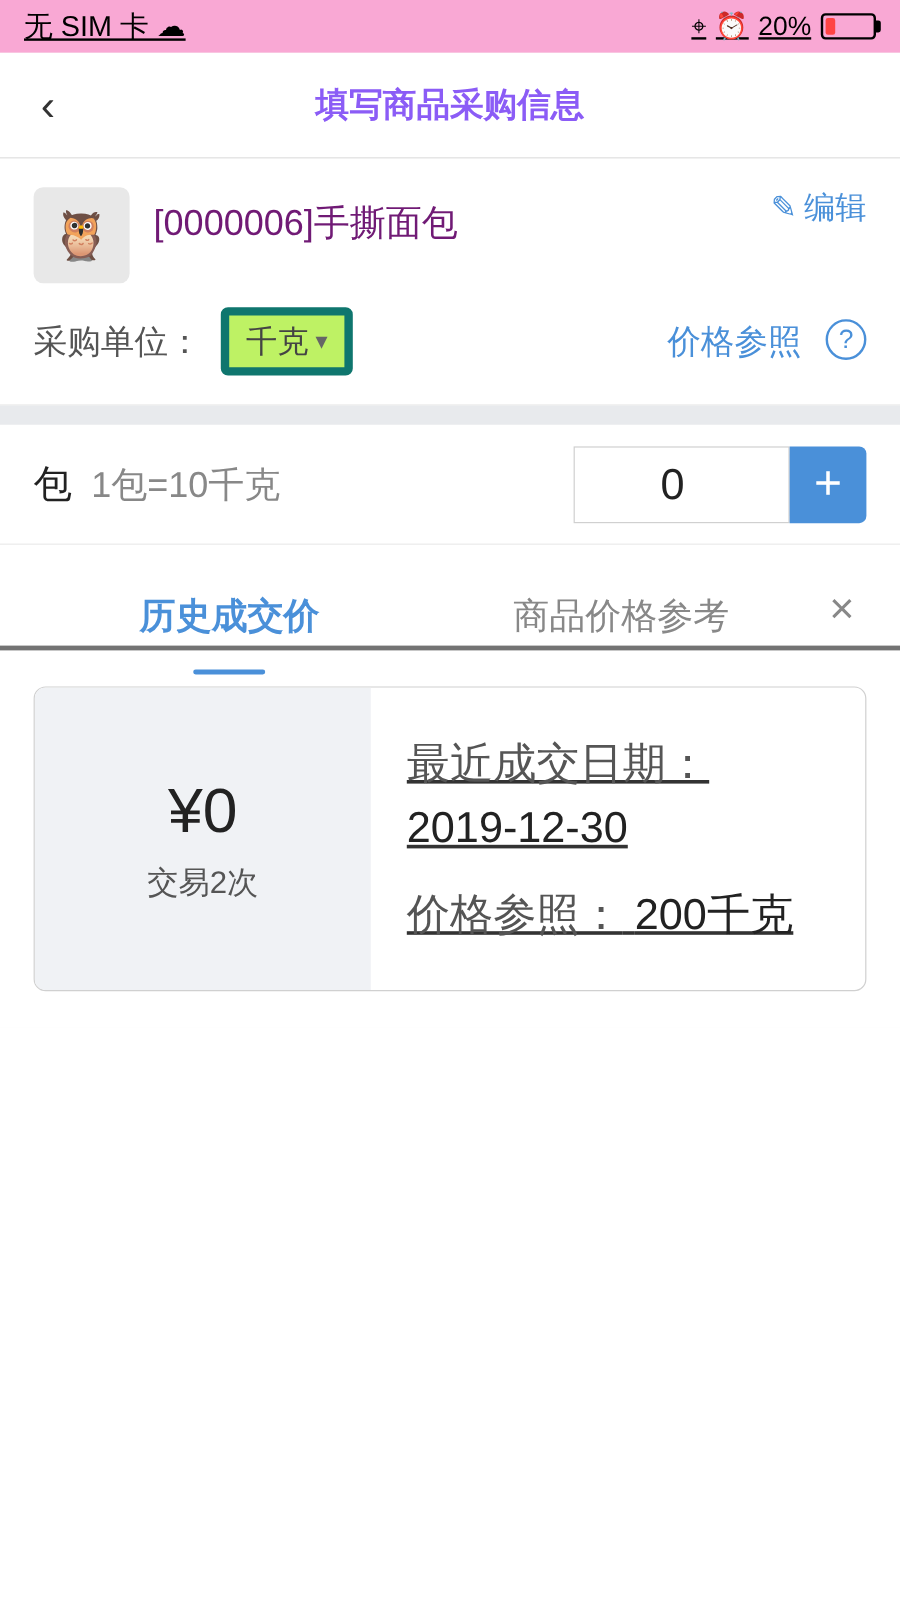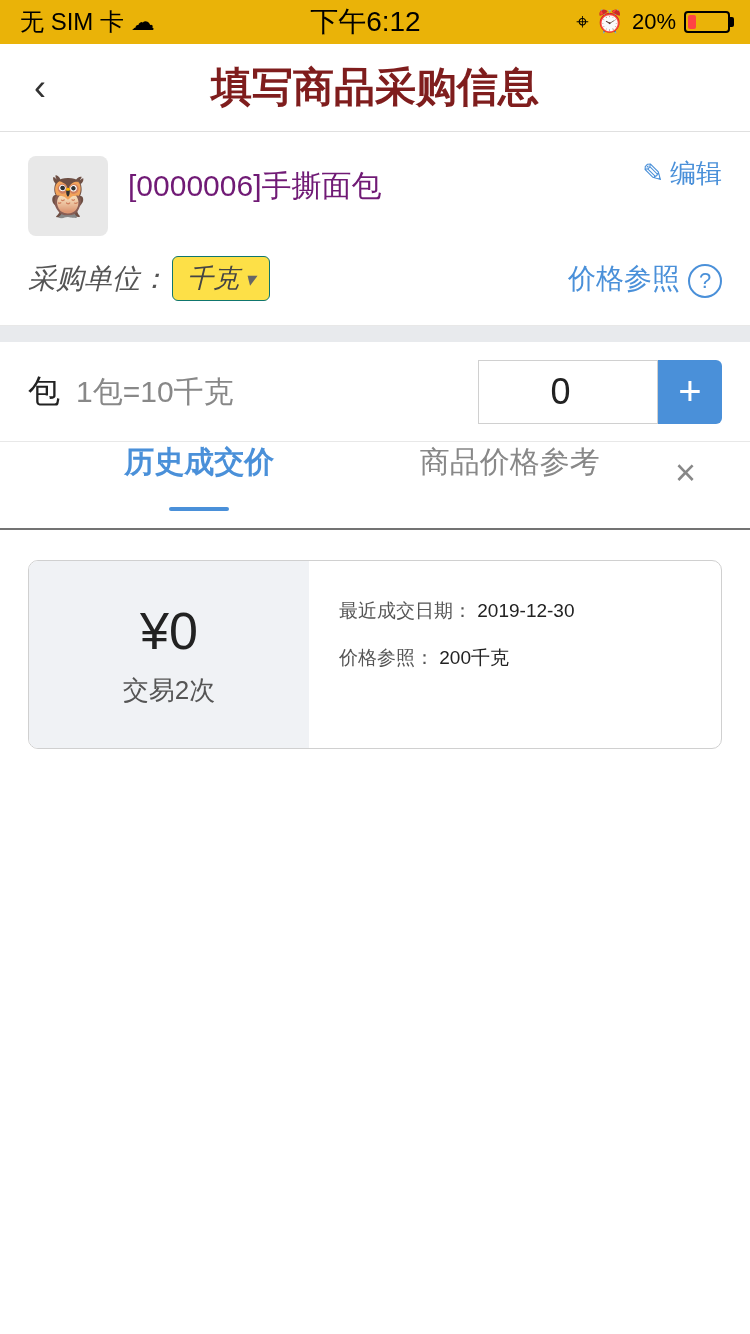--- a/index.html
+++ b/index.html
@@ -9,26 +9,27 @@
       min-height: 1334px;
       font-family: -apple-system, "PingFang SC", "Helvetica Neue", sans-serif;
       background: #f5f5f5;
       overflow-x: hidden;
     }
 
     
     .status-bar {
       width: 750px;
       height: 44px;
-      background: #eab308;
+      background: #f9a8d4;
       display: flex;
       align-items: center;
       justify-content: space-between;
       padding: 0 20px;
       font-size: 26px;
+      text-decoration: underline;
     }
     .status-left {
       display: flex;
       align-items: center;
       gap: 8px;
       font-size: 24px;
       color: #000;
     }
     .status-center {
       font-size: 28px;
@@ -82,23 +83,23 @@
     .nav-back {
       font-size: 36px;
       color: #333;
       cursor: pointer;
       padding: 10px;
     }
     .nav-title {
       position: absolute;
       left: 50%;
       transform: translateX(-50%);
-      font-size: 41px;
+      font-size: 28px;
       font-weight: 600;
-      color: #7f1d1d;
+      color: #8b5cf6;
     }
 
     
     .product-card {
       background: #fff;
       margin: 0;
       padding: 24px 28px;
       border-bottom: 1px solid #e8e8e8;
     }
     .product-header {
@@ -142,46 +143,45 @@
       cursor: pointer;
     }
     .product-footer {
       display: flex;
       align-items: center;
       justify-content: space-between;
     }
     .unit-section {
       display: flex;
       align-items: center;
-      gap: 4px;
+      gap: 16px;
       font-size: 28px;
       color: #555;
-      font-style: italic;
     }
     .unit-badge {
-      border: 1px solid #0f766e;
+      border: 7px solid #0f766e;
       border-radius: 6px;
       padding: 4px 14px;
       font-size: 26px;
       color: #444;
       display: flex;
       align-items: center;
       gap: 6px;
-      background: #fde047;
+      background: #bef264;
     }
     .dropdown-arrow {
       font-size: 20px;
       color: #666;
     }
     .price-ref {
       font-size: 28px;
       color: #4a90d9;
       display: flex;
-      align-items: flex-end;
-      gap: 8px;
+      align-items: flex-start;
+      gap: 20px;
       cursor: pointer;
     }
     .help-circle {
       width: 34px;
       height: 34px;
       border: 2px solid #4a90d9;
       border-radius: 50%;
       display: flex;
       align-items: center;
       justify-content: center;
@@ -248,23 +248,23 @@
       border-radius: 0 6px 6px 0;
     }
 
     
     .tab-section {
       background: #fff;
       margin-top: 0;
     }
     .tab-header {
       display: flex;
-      align-items: flex-start;
-      border-bottom: 2px solid #737373;
-      padding: 0 44px;
+      align-items: flex-end;
+      border-bottom: 4px solid #737373;
+      padding: 0 28px;
       height: 88px;
       position: relative;
     }
     .tab-item {
       flex: 1;
       text-align: center;
       font-size: 30px;
       color: #888;
       cursor: pointer;
       padding-bottom: 4px;
@@ -322,23 +322,24 @@
       color: #555;
     }
     .price-right-panel {
       flex: 1;
       padding: 36px 30px;
       display: flex;
       flex-direction: column;
       gap: 18px;
     }
     .price-detail-row {
-      font-size: 19px;
+      font-size: 36px;
       color: #333;
       line-height: 1.5;
+      text-decoration: underline;
     }
     .detail-label {
       color: #555;
     }
     .detail-value {
       color: #222;
     }
 
     
     .bottom-space {
@@ -346,21 +347,20 @@
       background: #fff;
     }
   </style>
 </head>
 <body>
 
 <div class="status-bar">
   <div class="status-left">
     <span>无 SIM 卡 ☁</span>
   </div>
-  <div class="status-center">下午6:12</div>
   <div class="status-right">
     <span>⌖</span>
     <span>⏰</span>
     <span>20%</span>
     <div class="battery">
       <div class="battery-fill"></div>
     </div>
   </div>
 </div>
 

